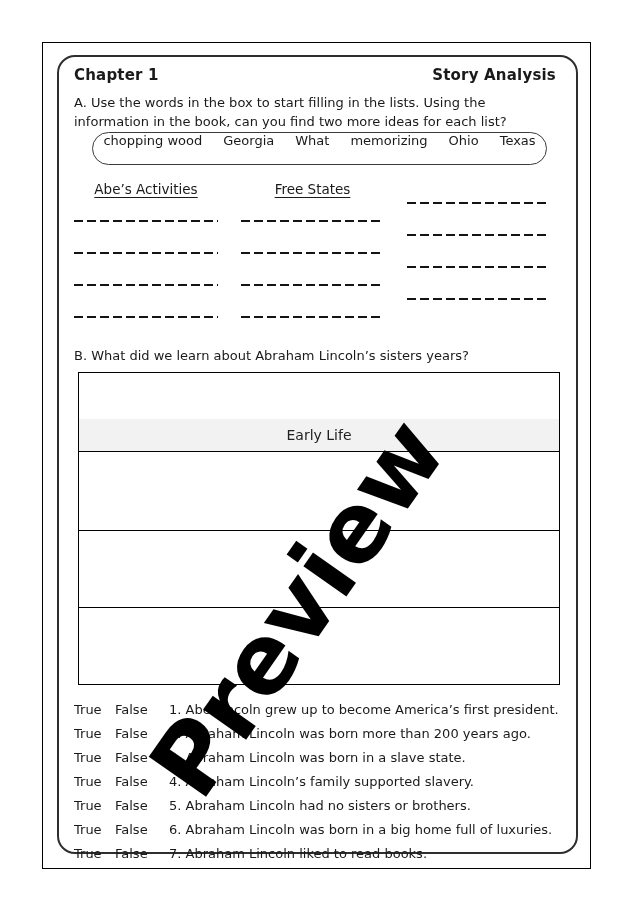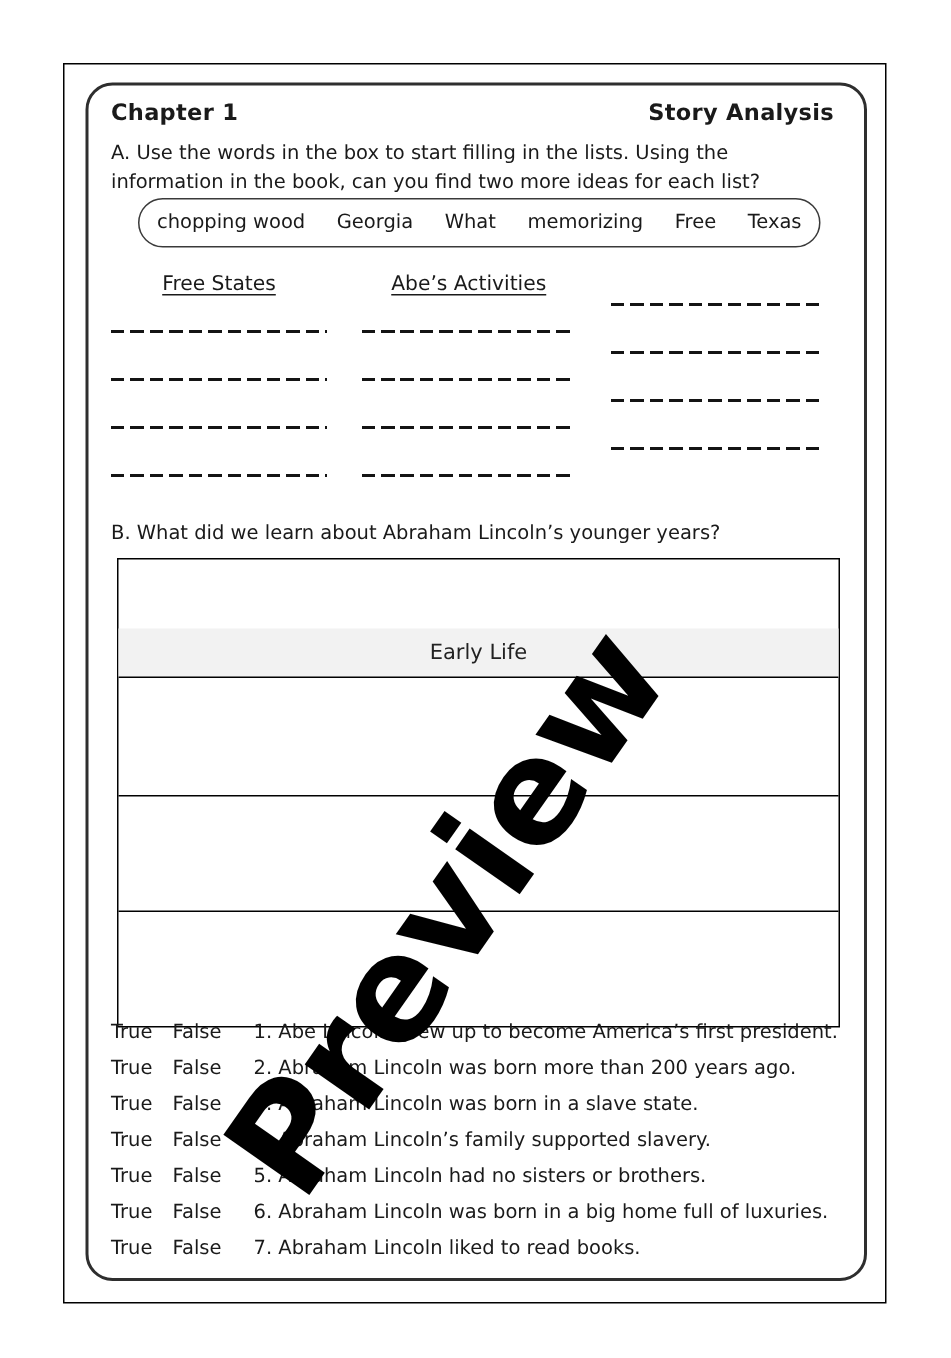--- a/index.html
+++ b/index.html
@@ -17,21 +17,21 @@
                 display:flex; justify-content:space-between;
                 font-size:15px; font-weight:bold; letter-spacing:.2px; }
 
   .prompt { position:absolute; left:15px; right:16px; font-size:13px; line-height:18.5px; }
   .prompt-a { top:37px; }
   .prompt-b { top:290px; }
   .prompt-c { top:603px; }
 
   .word-box { position:absolute; top:75px; left:33px; width:455px; height:33px;
               border:1.5px solid #3a3a3a; border-radius:17px;
-              display:flex; align-items:center; justify-content:center; gap:21px;
+              display:flex; justify-content:center; gap:21px;
               font-size:13px; white-space:nowrap; }
 
   .lists { position:absolute; top:124px; left:15px; width:475px;
            display:grid; grid-template-columns:144px 143px 142px;
            justify-content:space-between; }
   .list-col { display:flex; flex-direction:column; }
   .col-head { font-size:13.5px; text-decoration:underline; text-underline-offset:3px;
               text-align:center; height:18px; }
   .blank-line { margin-top:30px; height:2px;
                 background:repeating-linear-gradient(90deg,#141414 0 9px,transparent 9px 13px); }
@@ -39,21 +39,21 @@
 
   .elife-table { position:absolute; top:315px; left:19px; width:482px;
                  border:1.5px solid #000; background:#fff; }
   .elife-head { height:33px; background:#f2f2f2; border-bottom:1.2px solid #000;
                 display:flex; align-items:center; justify-content:center;
                 font-size:14px; color:#222;margin-top:46px; }
   .elife-row { height:77px; border-bottom:1.2px solid #000; }
   .elife-row.r1 { height:79px; }
   .elife-row:last-child { border-bottom:none; height:76px; }
 
-  .tf-list { position:absolute; top:619px; left:15px; right:10px; }
+  .tf-list { position:absolute; top:640px; left:15px; right:10px; }
   .tf-row { display:grid; grid-template-columns:41px 54px 1fr; height:24px;
             align-items:center; font-size:13px; white-space:nowrap; }
 
   .watermark { position:absolute; left:298px; top:608px;
                transform:translate(-50%,-50%) rotate(-55deg);
                font-size:96px; font-weight:bold; color:#000;
                white-space:nowrap; z-index:5; pointer-events:none; }
 </style>
 </head>
 <body>
@@ -72,48 +72,48 @@
     <div class="prompt prompt-a">
       <div>A. Use the words in the box to start filling in the lists. Using the</div>
       <div>information in the book, can you find two more ideas for each list?</div>
     </div>
 
     <div class="word-box" id="word-box">
         <span>chopping wood</span>
         <span>Georgia</span>
         <span>What</span>
         <span>memorizing</span>
-        <span>Free</span>
+        <span>Ohio</span>
         <span>Texas</span>
       </div>
 
     <div class="lists" id="lists">
         <div class="list-col">
-          <div class="col-head">Free States</div>
+          <div class="col-head">Abe’s Activities</div>
           <div class="blank-line first"></div>
           <div class="blank-line"></div>
           <div class="blank-line"></div>
           <div class="blank-line"></div>
         </div>
         <div class="list-col">
-          <div class="col-head">Abe’s Activities</div>
+          <div class="col-head">Free States</div>
           <div class="blank-line first"></div>
           <div class="blank-line"></div>
           <div class="blank-line"></div>
           <div class="blank-line"></div>
         </div>
         <div class="list-col">
           <div class="blank-line first"></div>
           <div class="blank-line"></div>
           <div class="blank-line"></div>
           <div class="blank-line"></div>
         </div>
       </div>
 
-    <div class="prompt prompt-b">B. What did we learn about Abraham Lincoln’s younger years?</div>
+    <div class="prompt prompt-b">B. What did we learn about Abraham Lincoln’s sisters years?</div>
 
     <div class="elife-table" id="elife-table">
       <div class="elife-head">Early Life</div>
     <div class="elife-row r1"></div>
         <div class="elife-row"></div>
         <div class="elife-row"></div>
       </div>
 
 
     <div class="tf-list" id="tf-list">

